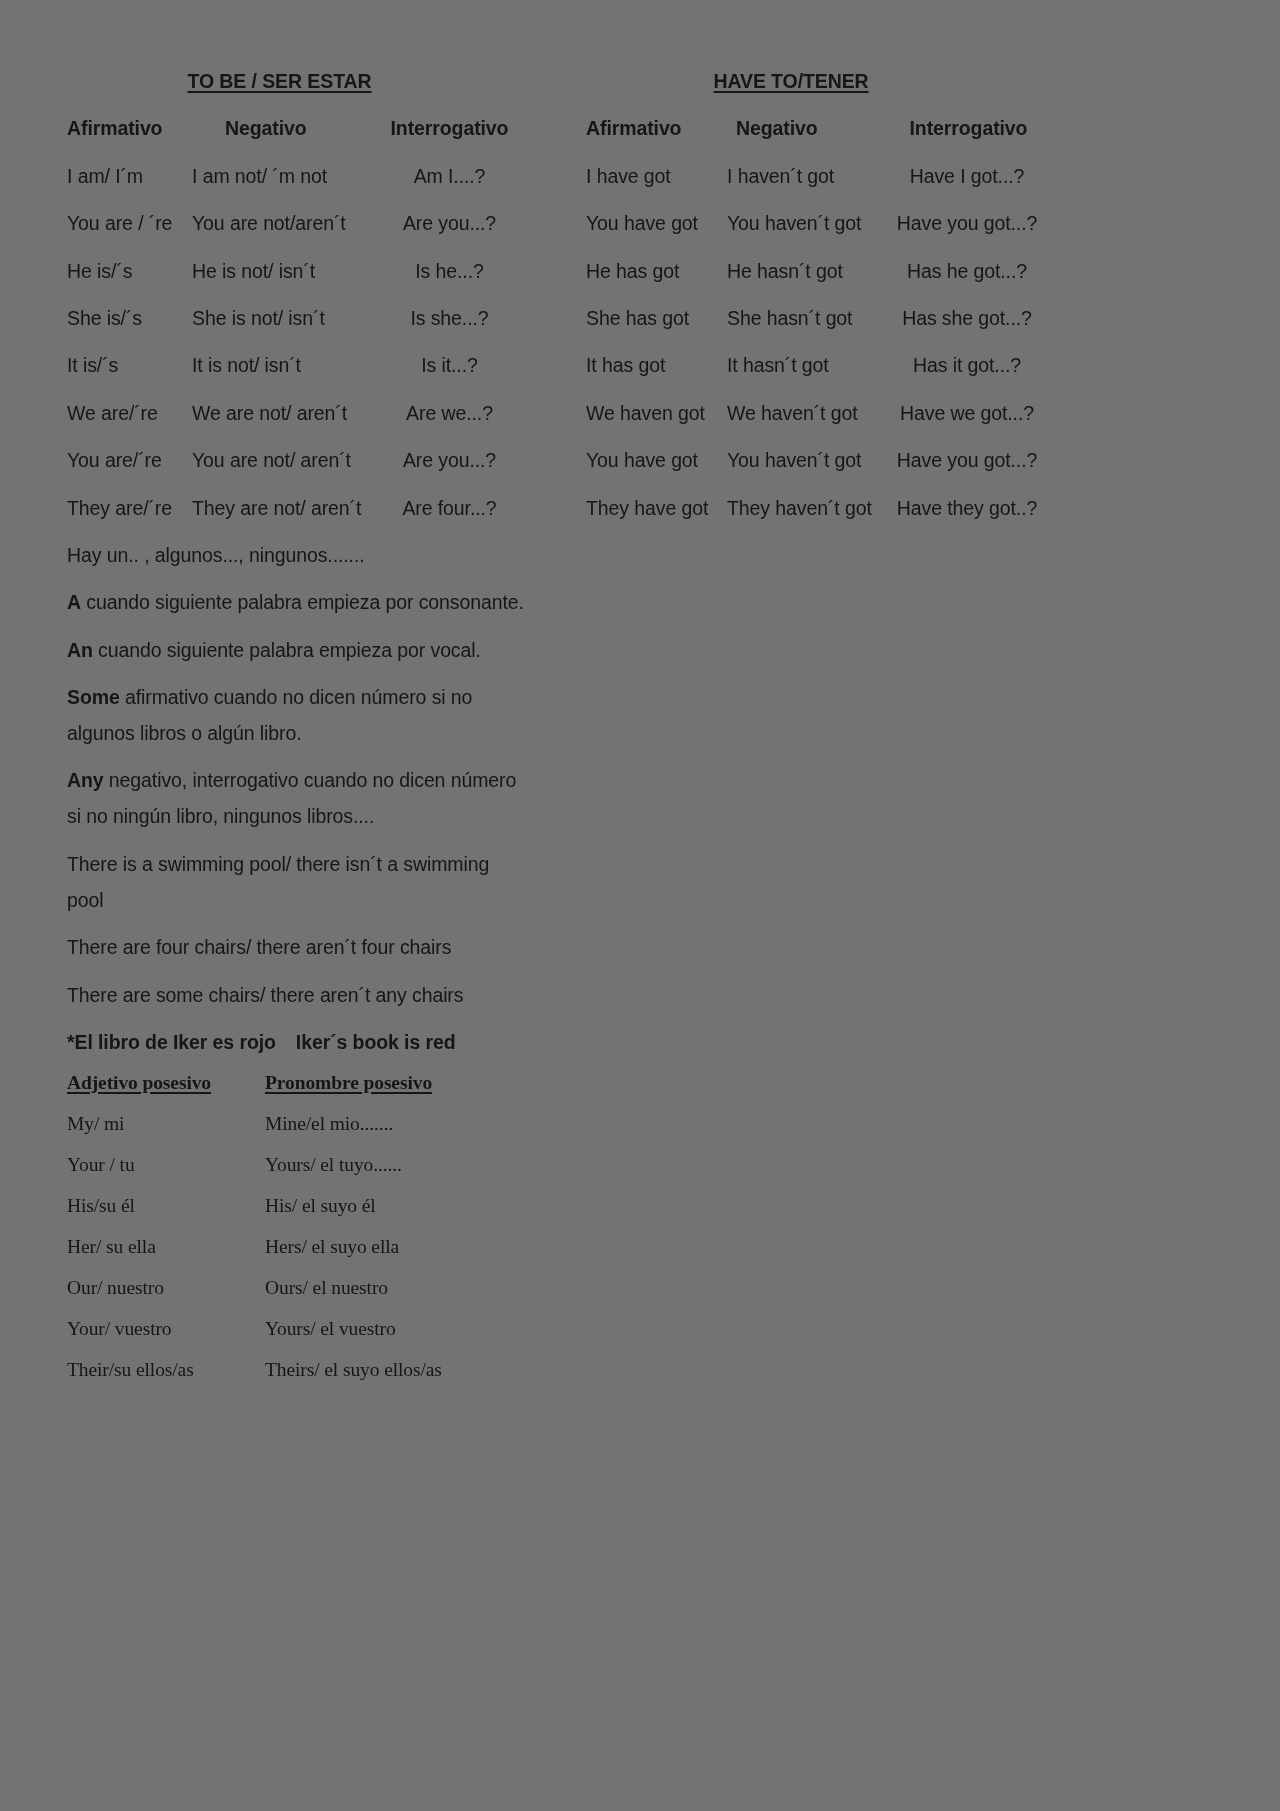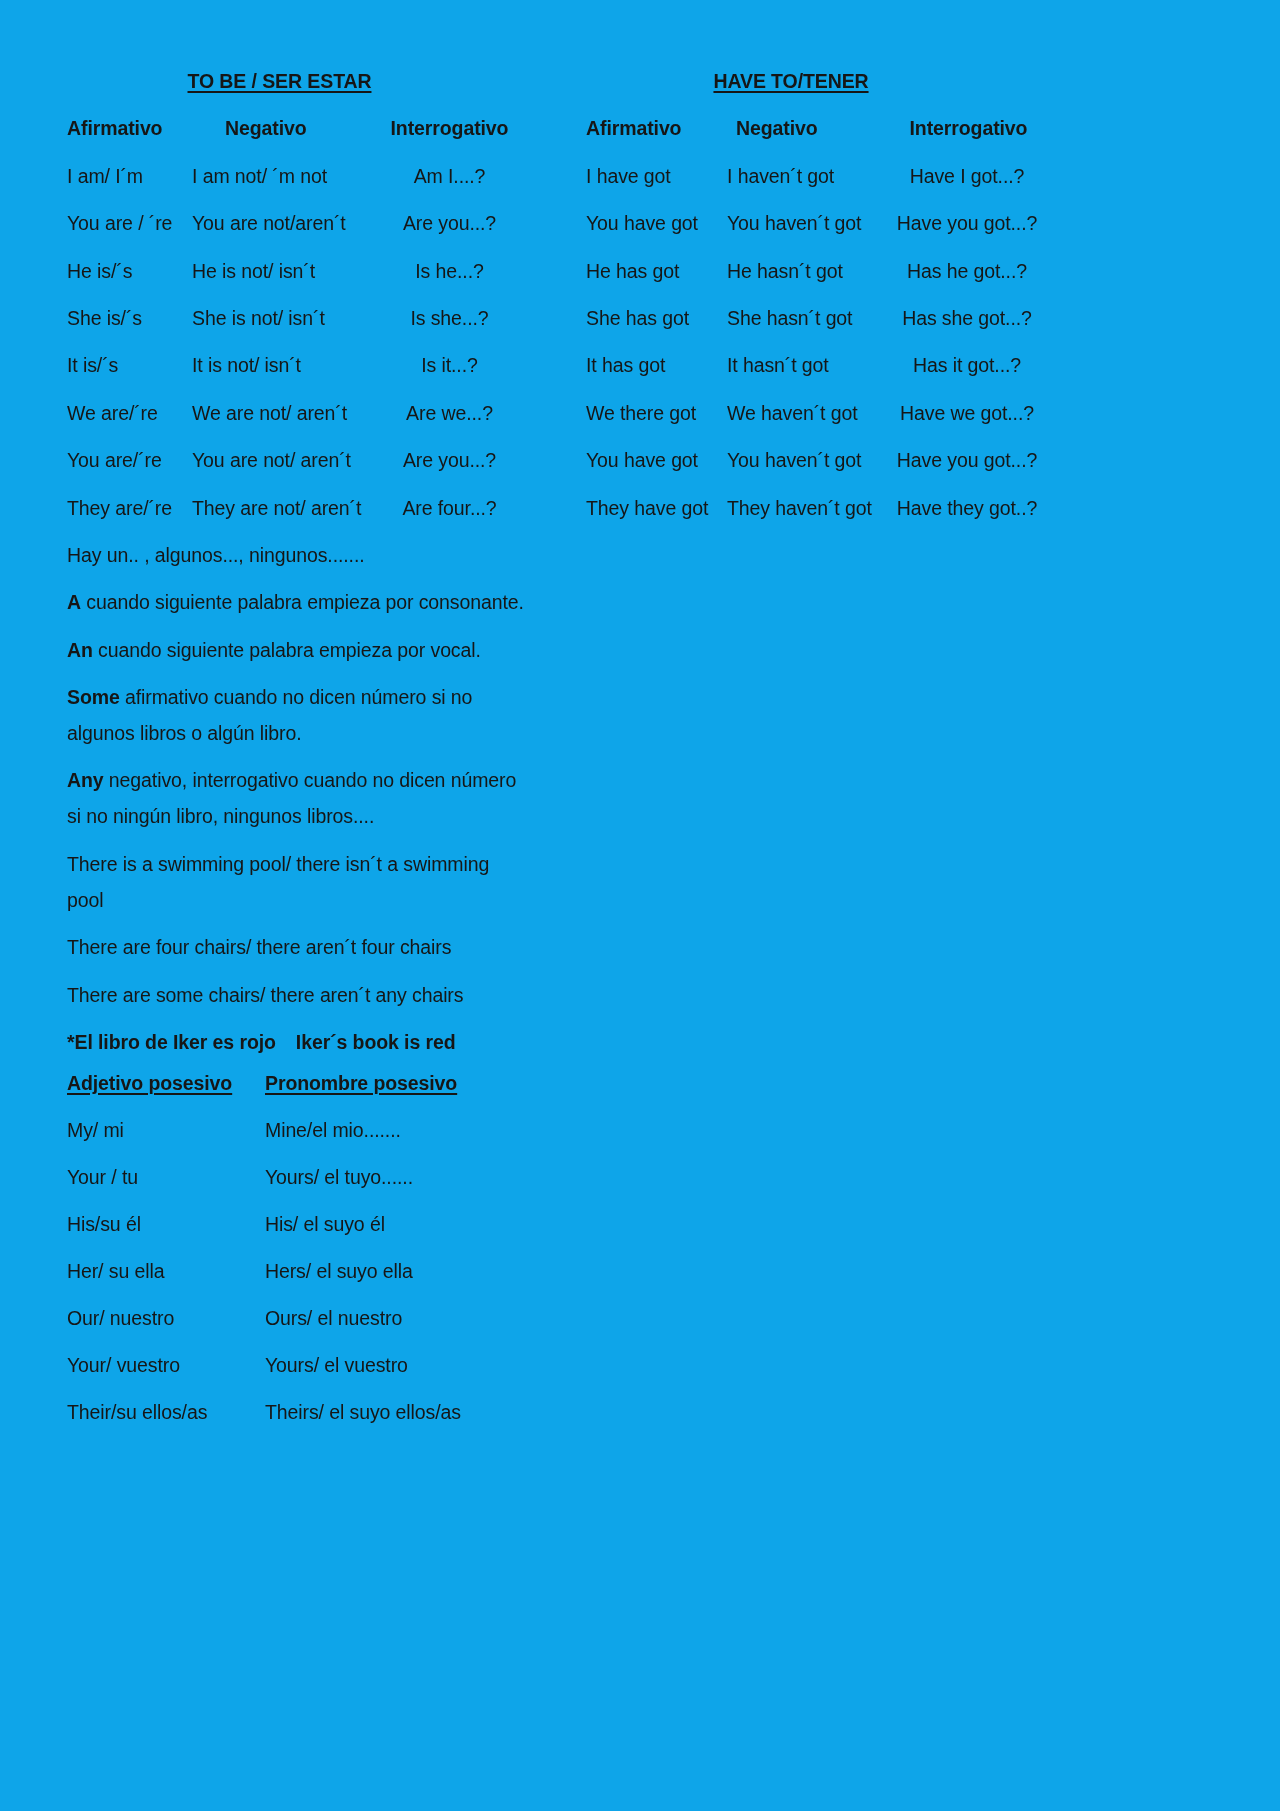--- a/index.html
+++ b/index.html
@@ -1,19 +1,19 @@
 <!DOCTYPE html>
 <html><head>
 <meta charset="utf-8">
 <style>
   html,body{margin:0;padding:0;background:#ffffff;}
   .page{
     position:relative;
     width:1280px;height:1811px;
-    background:#0ea5e9;
+    background:#737373;
     box-sizing:border-box;
     padding:63px 60px 0 67px;
     font-family:"Liberation Sans","DejaVu Sans",sans-serif;
     font-size:19.5px;
     letter-spacing:-0.1px;
     color:#161616;
     overflow:hidden;
   }
   .u{
     text-decoration:underline;
@@ -35,21 +35,21 @@
   .hcell{font-weight:700;}
   .c3{text-align:center;}
   .hc3{text-align:center;}
   .tobe-grid .hc2{padding-left:33px;}
   .haveto-grid .hc2{padding-left:9px;}
   .haveto-grid .hc3{padding-left:3px;}
   .sec-heading{font-weight:700;line-height:36px;margin-bottom:11.4px;}
   .para{margin-bottom:11.4px;}
   .example{font-weight:700;line-height:36px;margin-bottom:5px;}
   .example .en{margin-left:20px;}
-  .poss-grid{display:grid;grid-template-columns:198px auto;row-gap:11px;justify-content:start;}
+  .poss-grid{display:grid;grid-template-columns:198px auto;row-gap:5px;justify-content:start;font-family:Liberation Serif, serif;}
   .poss-grid .hcell{width:max-content;}
 </style>
 </head>
 <body>
 
 <div class="page">
 
   <div class="top-tables">
 
     <section class="tobe">
@@ -113,21 +113,21 @@
         <div class="cell c3">Has he got...?</div>
 
         <div class="cell">She has got</div>
         <div class="cell">She hasn´t got</div>
         <div class="cell c3">Has she got...?</div>
 
         <div class="cell">It has got</div>
         <div class="cell">It hasn´t got</div>
         <div class="cell c3">Has it got...?</div>
 
-        <div class="cell">We there got</div>
+        <div class="cell">We haven got</div>
         <div class="cell">We haven´t got</div>
         <div class="cell c3">Have we got...?</div>
 
         <div class="cell">You have got</div>
         <div class="cell">You haven´t got</div>
         <div class="cell c3">Have you got...?</div>
 
         <div class="cell">They have got</div>
         <div class="cell">They haven´t got</div>
         <div class="cell c3">Have they got..?</div>

